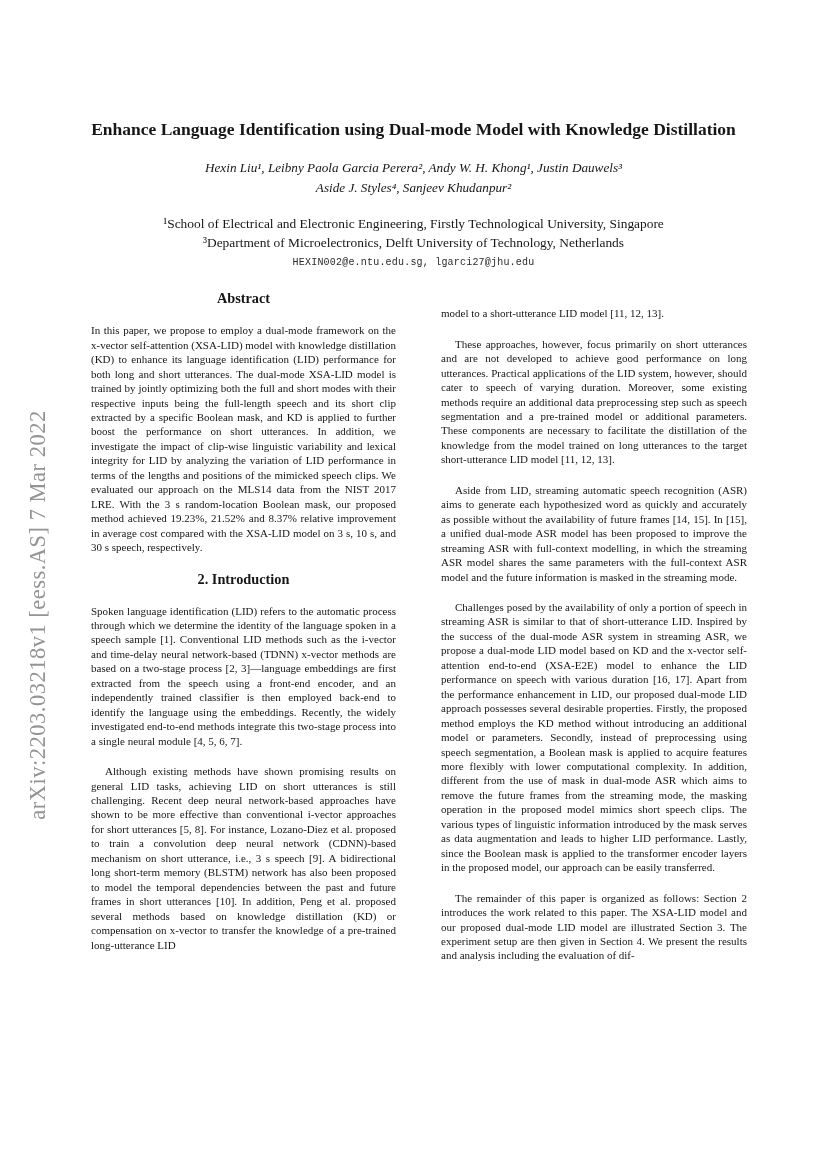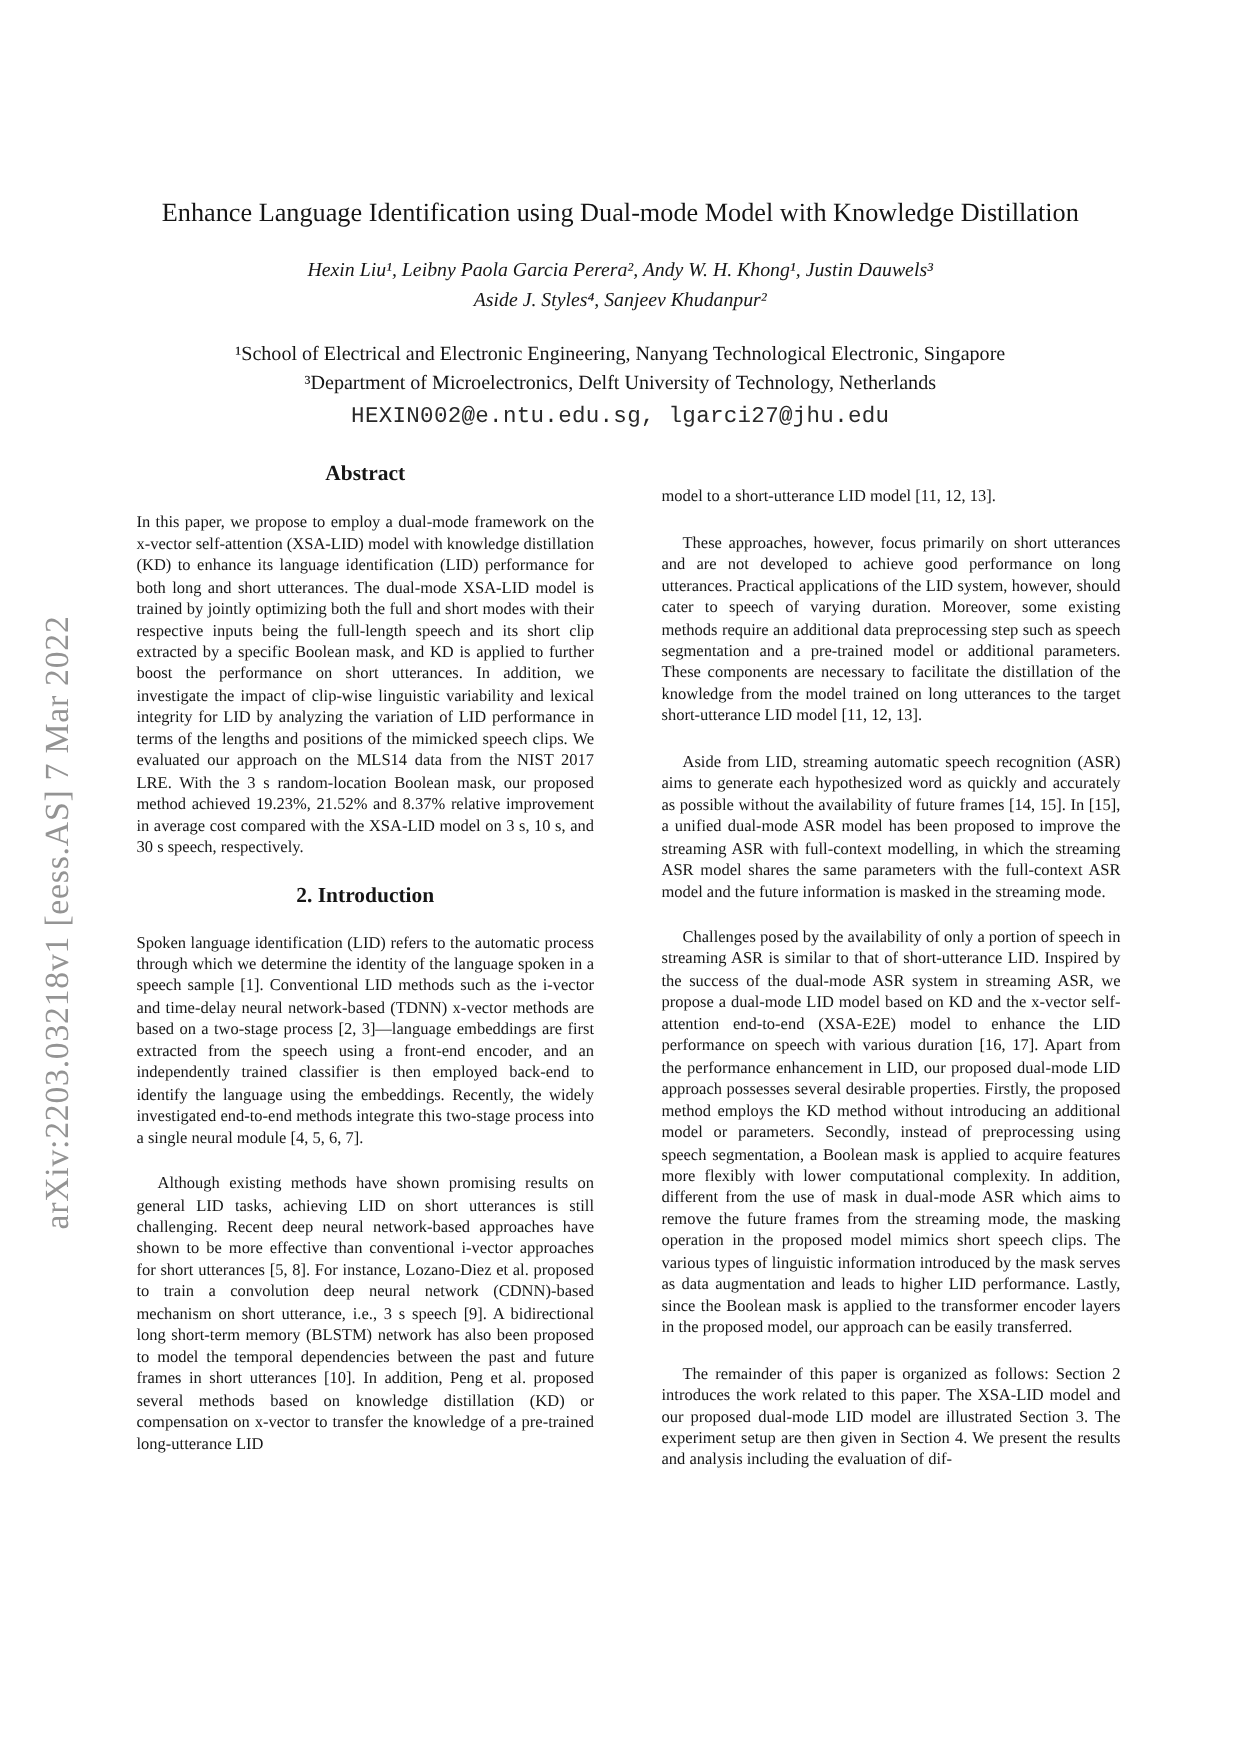--- a/index.html
+++ b/index.html
@@ -25,41 +25,41 @@
     font-size: 22.5px;
     color: #949494;
     letter-spacing: 0.5px;
   }
   .page-header {
     padding-top: 118px;
     text-align: center;
   }
   .paper-title {
     width: 660px;
-    margin: 12px auto;
+    margin: 0 auto;
     font-size: 17.5px;
-    font-weight: normal;
+    font-weight: bold;
     line-height: 1.32;
   }
   .authors {
     margin-top: 17px;
     font-style: italic;
     font-size: 13.2px;
     line-height: 1.5;
   }
   .affiliations {
     margin-top: 16px;
     font-size: 13.4px;
     line-height: 1.44;
   }
   .affiliations div { margin: 0; }
   .emails {
     margin-top: 5px;
     font-family: "Liberation Mono", monospace;
-    font-size: 15px;
+    font-size: 10px;
     color: #2a2a2a;
     letter-spacing: 0.2px;
   }
   .columns {
     display: flex;
     margin: 22px 64px 0 75px;
     gap: 13px;
     text-align: justify;
   }
   .col-left  { width: 337px; }
@@ -85,21 +85,21 @@
 
 <div class="arxiv-banner">arXiv:2203.03218v1  [eess.AS]  7 Mar 2022</div>
 
 <div class="page-header">
   <div class="paper-title">Enhance Language Identification using Dual-mode Model with Knowledge Distillation</div>
   <div class="authors">
     <div>Hexin Liu¹, Leibny Paola Garcia Perera², Andy W. H. Khong¹, Justin Dauwels³</div>
     <div>Aside J. Styles⁴, Sanjeev Khudanpur²</div>
   </div>
   <div class="affiliations">
-    <div>¹School of Electrical and Electronic Engineering, Nanyang Technological Electronic, Singapore</div>
+    <div>¹School of Electrical and Electronic Engineering, Firstly Technological University, Singapore</div>
     <div>³Department of Microelectronics, Delft University of Technology, Netherlands</div>
   </div>
   <div class="emails">HEXIN002@e.ntu.edu.sg, lgarci27@jhu.edu</div>
 </div>
 
 <div class="columns">
   <div class="col-left">
     <h2 class="sec-heading">Abstract</h2>
     <div>
         <p class="para">In this paper, we propose to employ a dual-mode framework on the x-vector self-attention (XSA-LID) model with knowledge distillation (KD) to enhance its language identification (LID) performance for both long and short utterances. The dual-mode XSA-LID model is trained by jointly optimizing both the full and short modes with their respective inputs being the full-length speech and its short clip extracted by a specific Boolean mask, and KD is applied to further boost the performance on short utterances. In addition, we investigate the impact of clip-wise linguistic variability and lexical integrity for LID by analyzing the variation of LID performance in terms of the lengths and positions of the mimicked speech clips. We evaluated our approach on the MLS14 data from the NIST 2017 LRE. With the 3 s random-location Boolean mask, our proposed method achieved 19.23%, 21.52% and 8.37% relative improvement in average cost compared with the XSA-LID model on 3 s, 10 s, and 30 s speech, respectively.</p>

